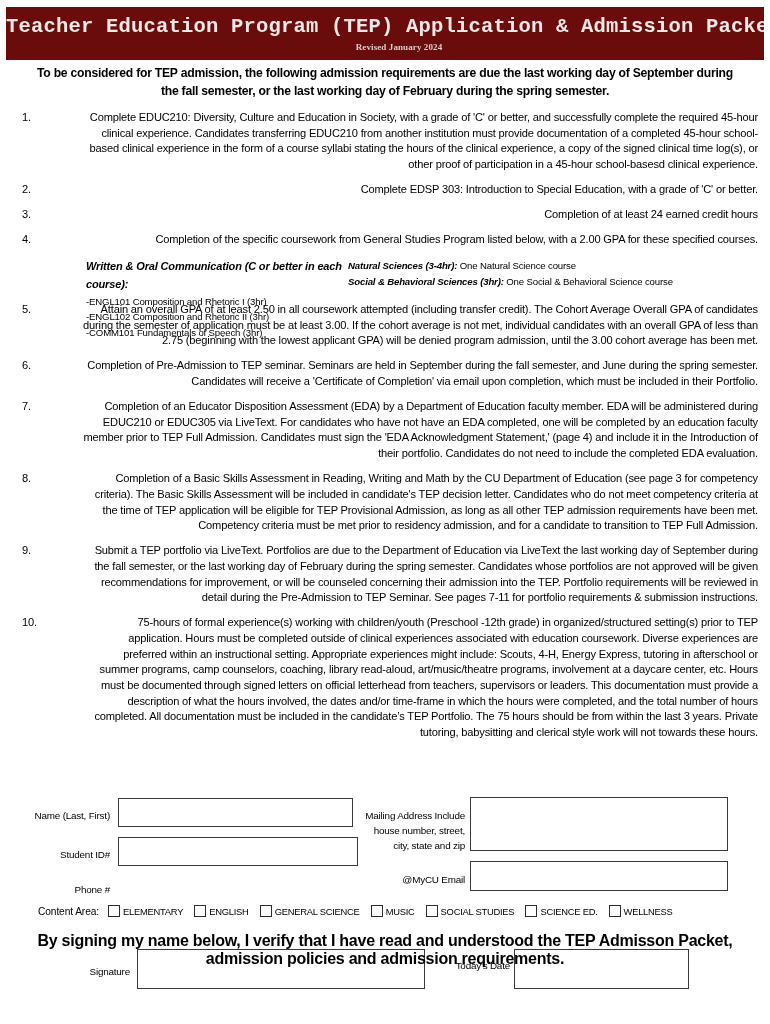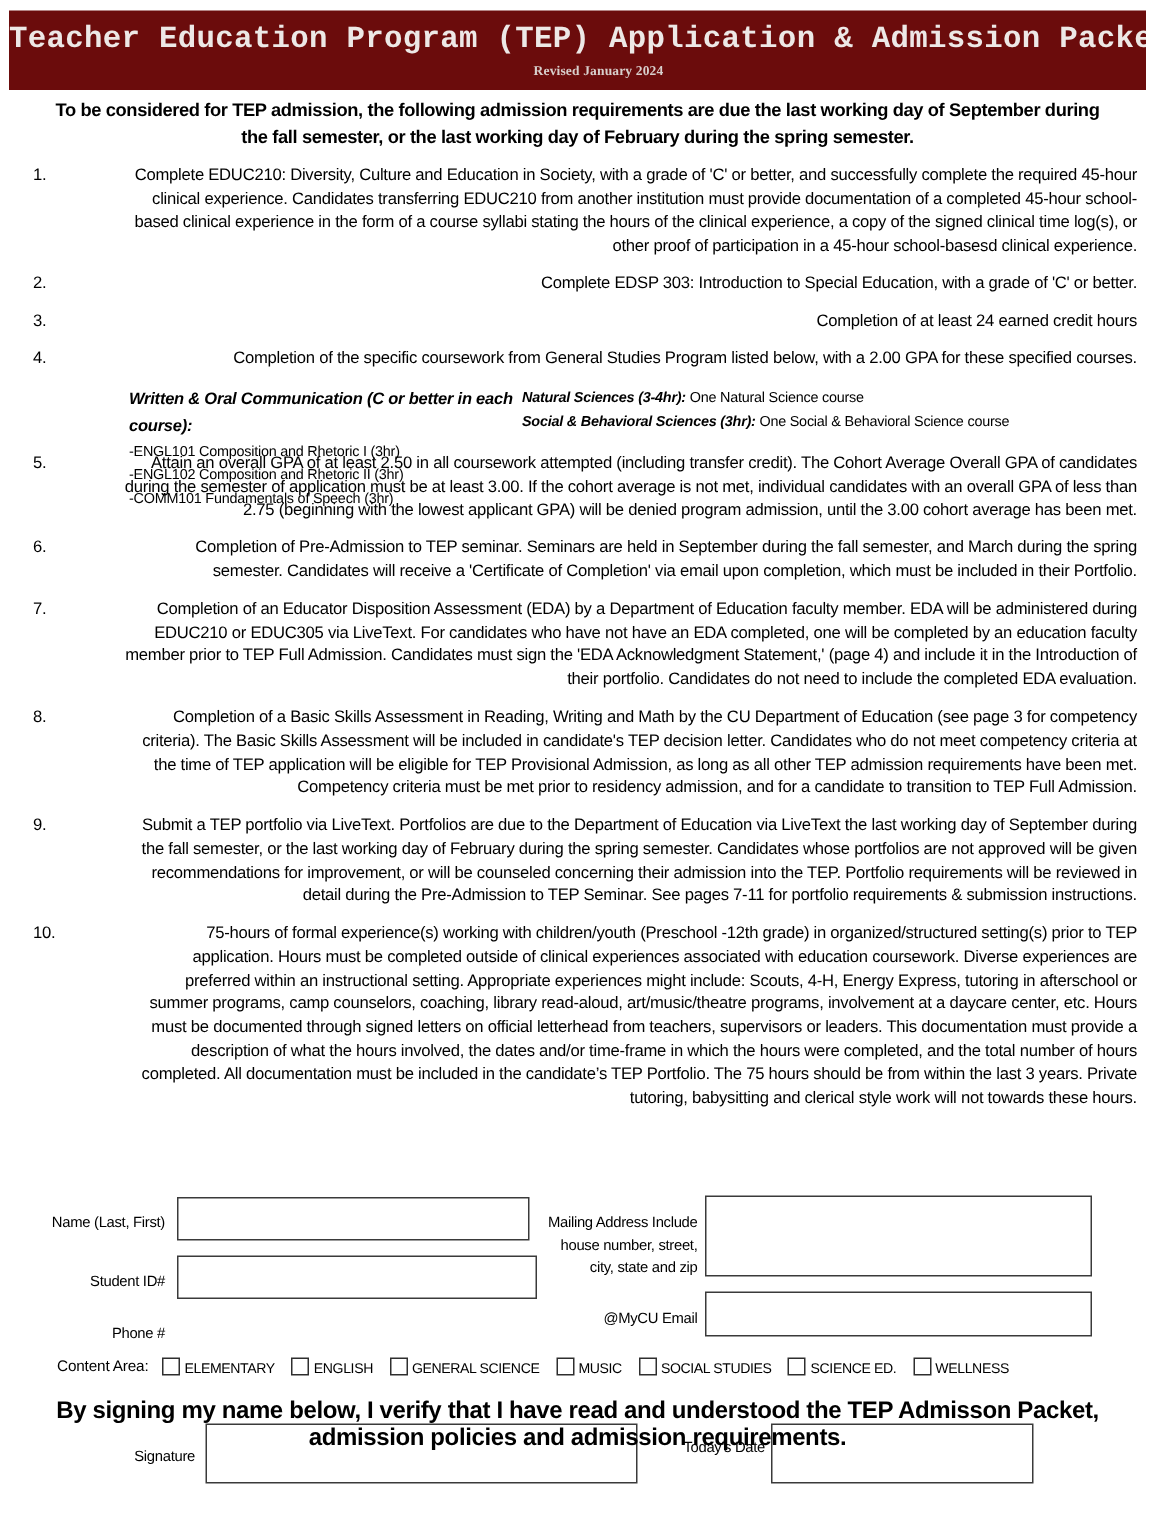--- a/index.html
+++ b/index.html
@@ -214,21 +214,21 @@
       <div class="req-body">Completion of the specific coursework from General Studies Program listed below, with a 2.00 GPA for these specified courses.</div>
     </div>
 
     <div class="req">
       <div class="req-num">5.</div>
       <div class="req-body">Attain an overall GPA of at least 2.50 in all coursework attempted (including transfer credit). The Cohort Average Overall GPA of candidates during the semester of application must be at least 3.00. If the cohort average is not met, individual candidates with an overall GPA of less than 2.75 (beginning with the lowest applicant GPA) will be denied program admission, until the 3.00 cohort average has been met.</div>
     </div>
 
     <div class="req">
       <div class="req-num">6.</div>
-      <div class="req-body">Completion of Pre-Admission to TEP seminar. Seminars are held in September during the fall semester, and March during the spring semester. Candidates will receive a 'Certificate of Completion' via email upon completion, which must be included in their Portfolio.</div>
+      <div class="req-body">Completion of Pre-Admission to TEP seminar. Seminars are held in September during the fall semester, and June during the spring semester. Candidates will receive a 'Certificate of Completion' via email upon completion, which must be included in their Portfolio.</div>
     </div>
 
     <div class="req">
       <div class="req-num">7.</div>
       <div class="req-body">Completion of an Educator Disposition Assessment (EDA) by a Department of Education faculty member. EDA will be administered during EDUC210 or EDUC305 via LiveText. For candidates who have not have an EDA completed, one will be completed by an education faculty member prior to TEP Full Admission. Candidates must sign the 'EDA Acknowledgment Statement,' (page 4) and include it in the Introduction of their portfolio. Candidates do not need to include the completed EDA evaluation.</div>
     </div>
 
     <div class="req">
       <div class="req-num">8.</div>
       <div class="req-body">Completion of a Basic Skills Assessment in Reading, Writing and Math by the CU Department of Education (see page 3 for competency criteria). The Basic Skills Assessment will be included in candidate's TEP decision letter. Candidates who do not meet competency criteria at the time of TEP application will be eligible for TEP Provisional Admission, as long as all other TEP admission requirements have been met. Competency criteria must be met prior to residency admission, and for a candidate to transition to TEP Full Admission.</div>

